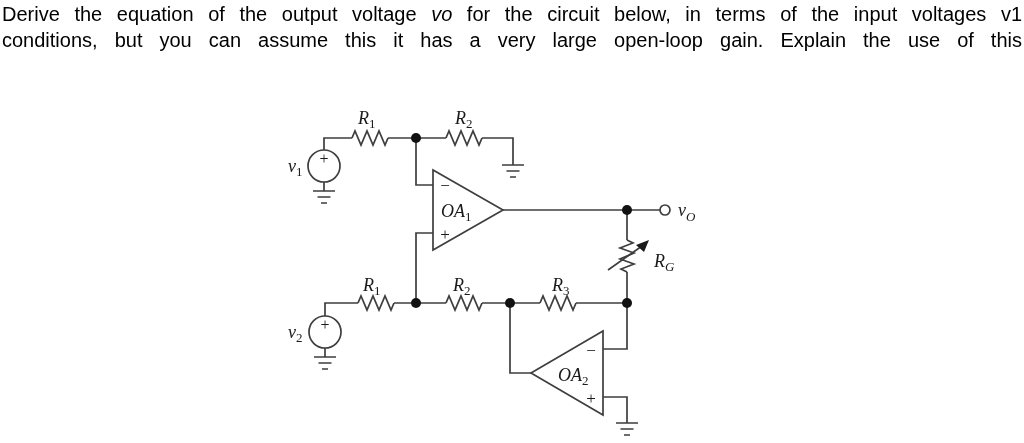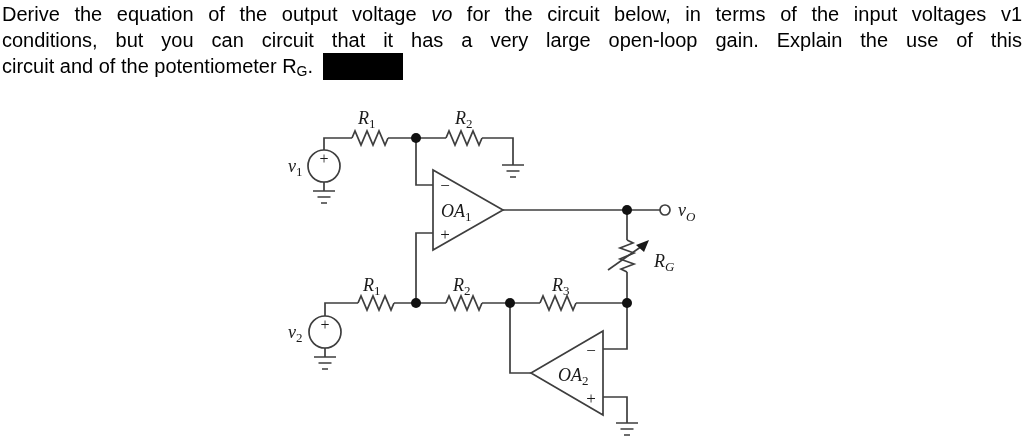--- a/index.html
+++ b/index.html
@@ -48,22 +48,21 @@
     text-anchor: middle;
   }
 </style>
 </head>
 <body>
 
 <div class="page">
 
   <div class="problem">
     <p class="just"><span>Derive the equation of the output voltage </span><span class="it">vo</span><span> for the circuit below, in terms of the input voltages v1</span></p>
-    <p class="just">conditions, but you can circuit that it has a very large open-loop gain. Explain the use of this</p>
-    <p><span>circuit and of the potentiometer R</span><span class="gsub">G</span><span>.</span><span class="redaction"></span></p>
+    <p class="just">conditions, but you can assume this it has a very large open-loop gain. Explain the use of this</p>
   </div>
 
   <svg class="circuit-svg" width="1024" height="443" viewBox="0 0 1024 443">
 
     <path class="wire" d="M324,150 L324,138 L352,138"></path>
     <path class="wire" d="M388,138 L446,138"></path>
     <path class="wire" d="M482,138 L513,138 L513,165"></path>
     <path class="wire" d="M416,138 L416,185 L433,185"></path>
     <path class="wire" d="M433,233 L416,233 L416,303"></path>
     <path class="wire" d="M503,210 L660,210"></path>

